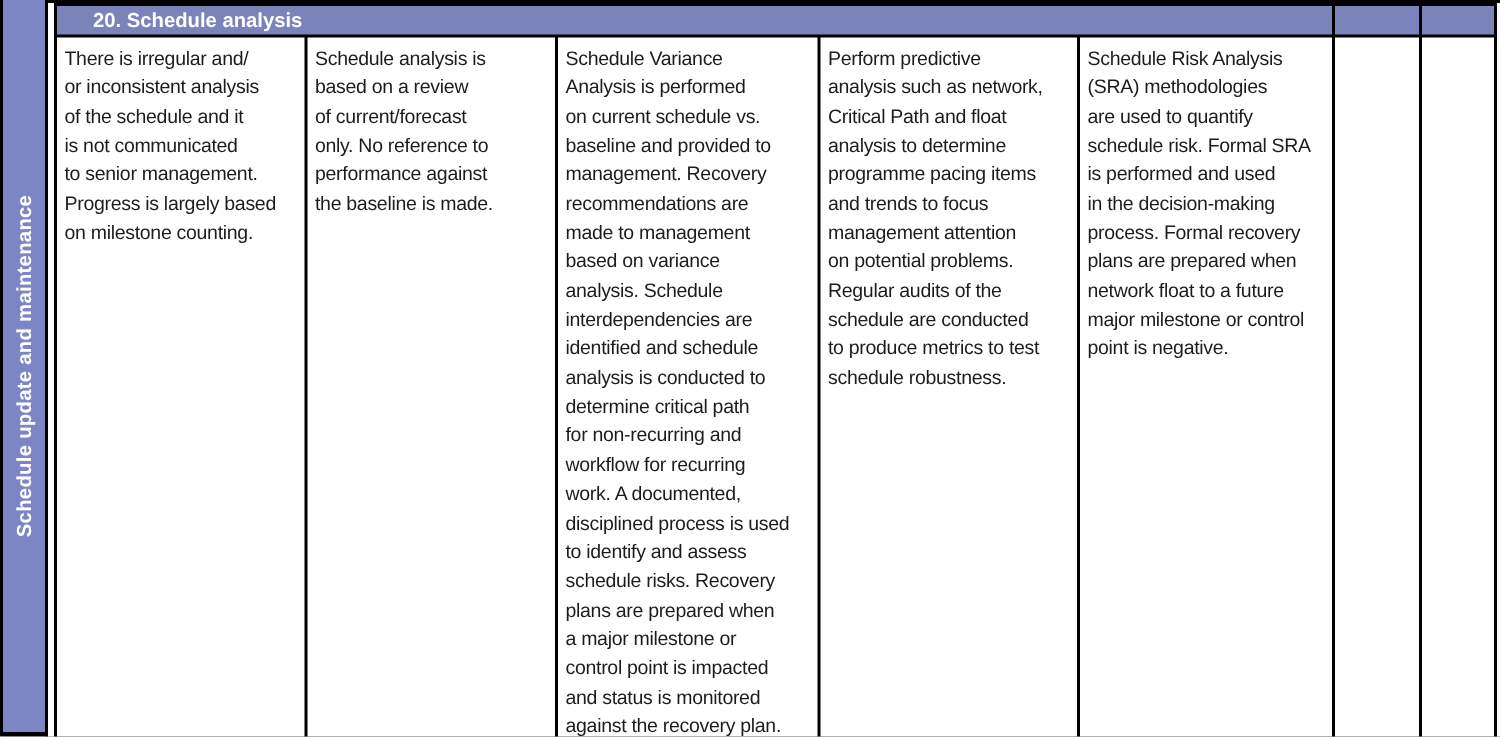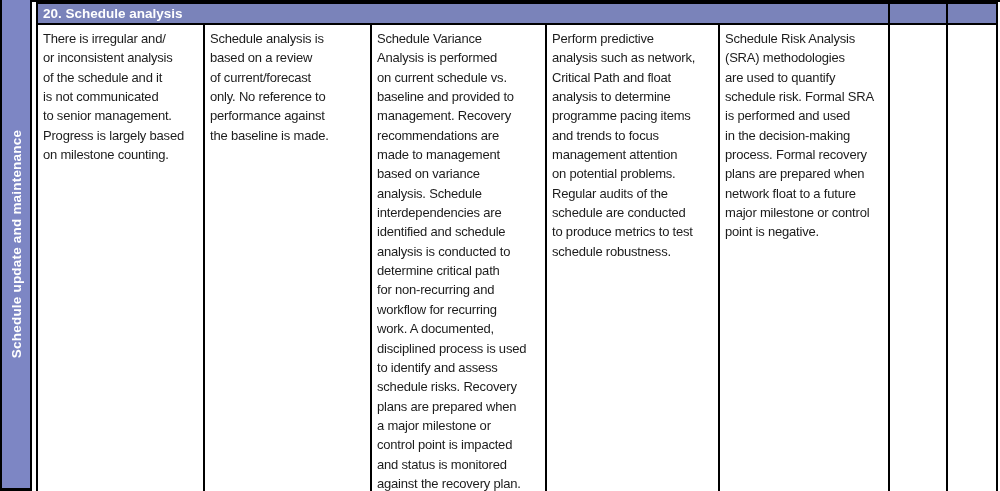--- a/index.html
+++ b/index.html
@@ -62,21 +62,21 @@
     grid-template-rows: 19px 595px;
     gap: 2px;
   }
   .hdr-main {
     grid-column: 1 / span 5;
     background: var(--band);
     color: var(--header_text);
     font-size: 13.5px;
     font-weight: bold;
     line-height: 19px;
-    padding-left: 5px;
+    padding-left: 24px;
     overflow: hidden;
     white-space: nowrap;
   }
   .hdr-sm {
     background: var(--band);
   }
   .cell {
     background: #ffffff;
     color: var(--text);
     font-size: 13px;

